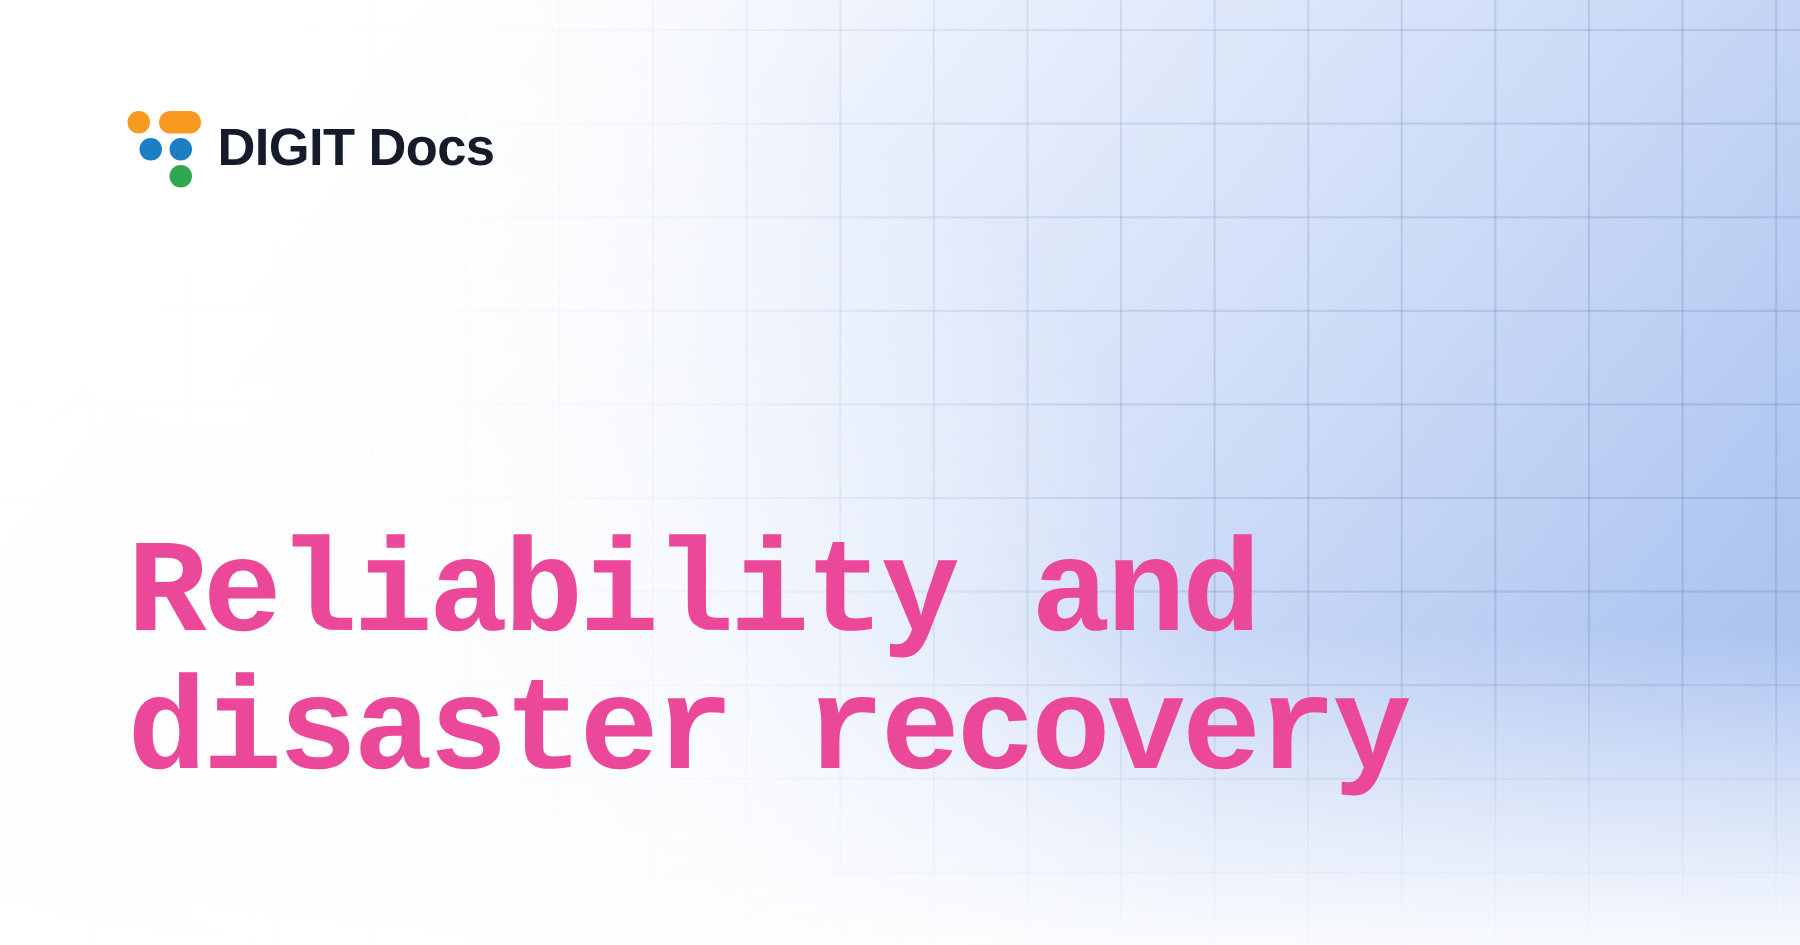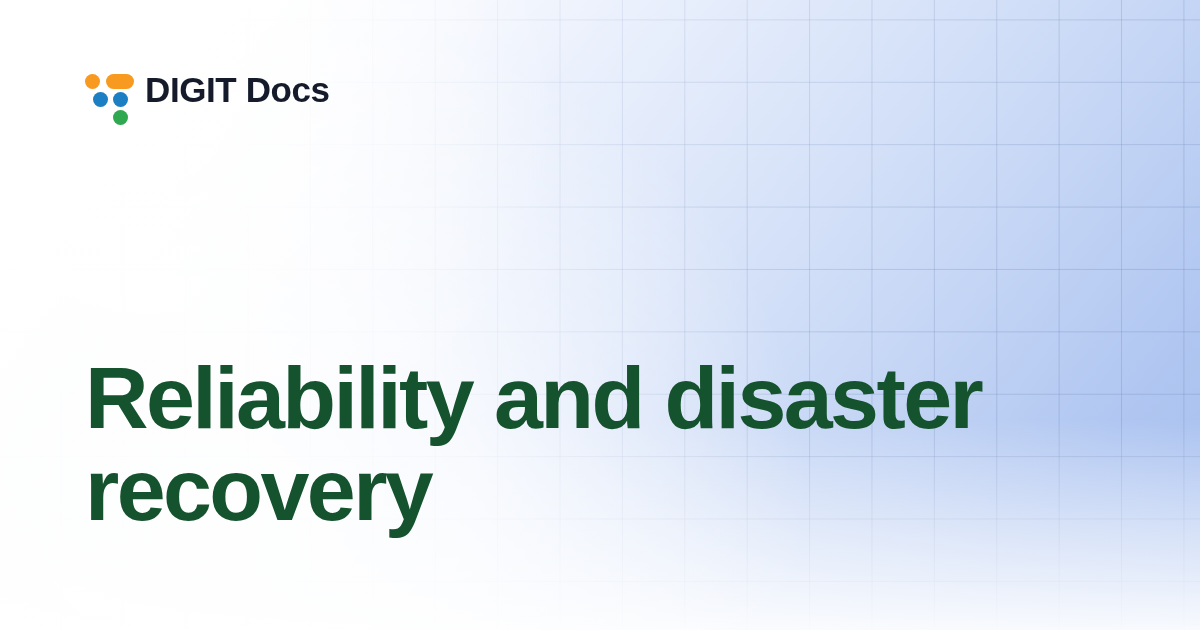--- a/index.html
+++ b/index.html
@@ -87,20 +87,21 @@
     height: 210px;
     background: linear-gradient(to bottom, rgba(255,255,255,0) 0%, rgba(255,255,255,0.55) 55%, rgba(255,255,255,0.92) 100%);
   }
 
   
   .brand {
     position: absolute;
     left: 85px;
     top: 72px;
     display: flex;
+    align-items: center;
     gap: 18px;
   }
   .brand-mark {
     position: relative;
     width: 42px;
     height: 52px;
     flex: none;
   }
   .brand-mark .dot {
     position: absolute;
@@ -163,15 +164,15 @@
     <div class="brand-mark">
       <span class="dot dot-orange-small" style="background: rgb(247, 154, 31);"></span>
       <span class="dot dot-orange-pill" style="background: rgb(247, 154, 31);"></span>
       <span class="dot dot-blue-left" style="background: rgb(29, 127, 195);"></span>
       <span class="dot dot-blue-right" style="background: rgb(29, 127, 195);"></span>
       <span class="dot dot-green" style="background: rgb(47, 168, 79);"></span>
     </div>
     <div class="brand-name" style="color: rgb(21, 27, 43);">DIGIT Docs</div>
   </div>
 
-  <h1 class="headline" style="color: #14532d;">Reliability and disaster recovery</h1>
+  <h1 class="headline" style="color: #ec4899; font-family: Liberation Mono, monospace;">Reliability and disaster recovery</h1>
 
 </div>
 
 </body></html>

